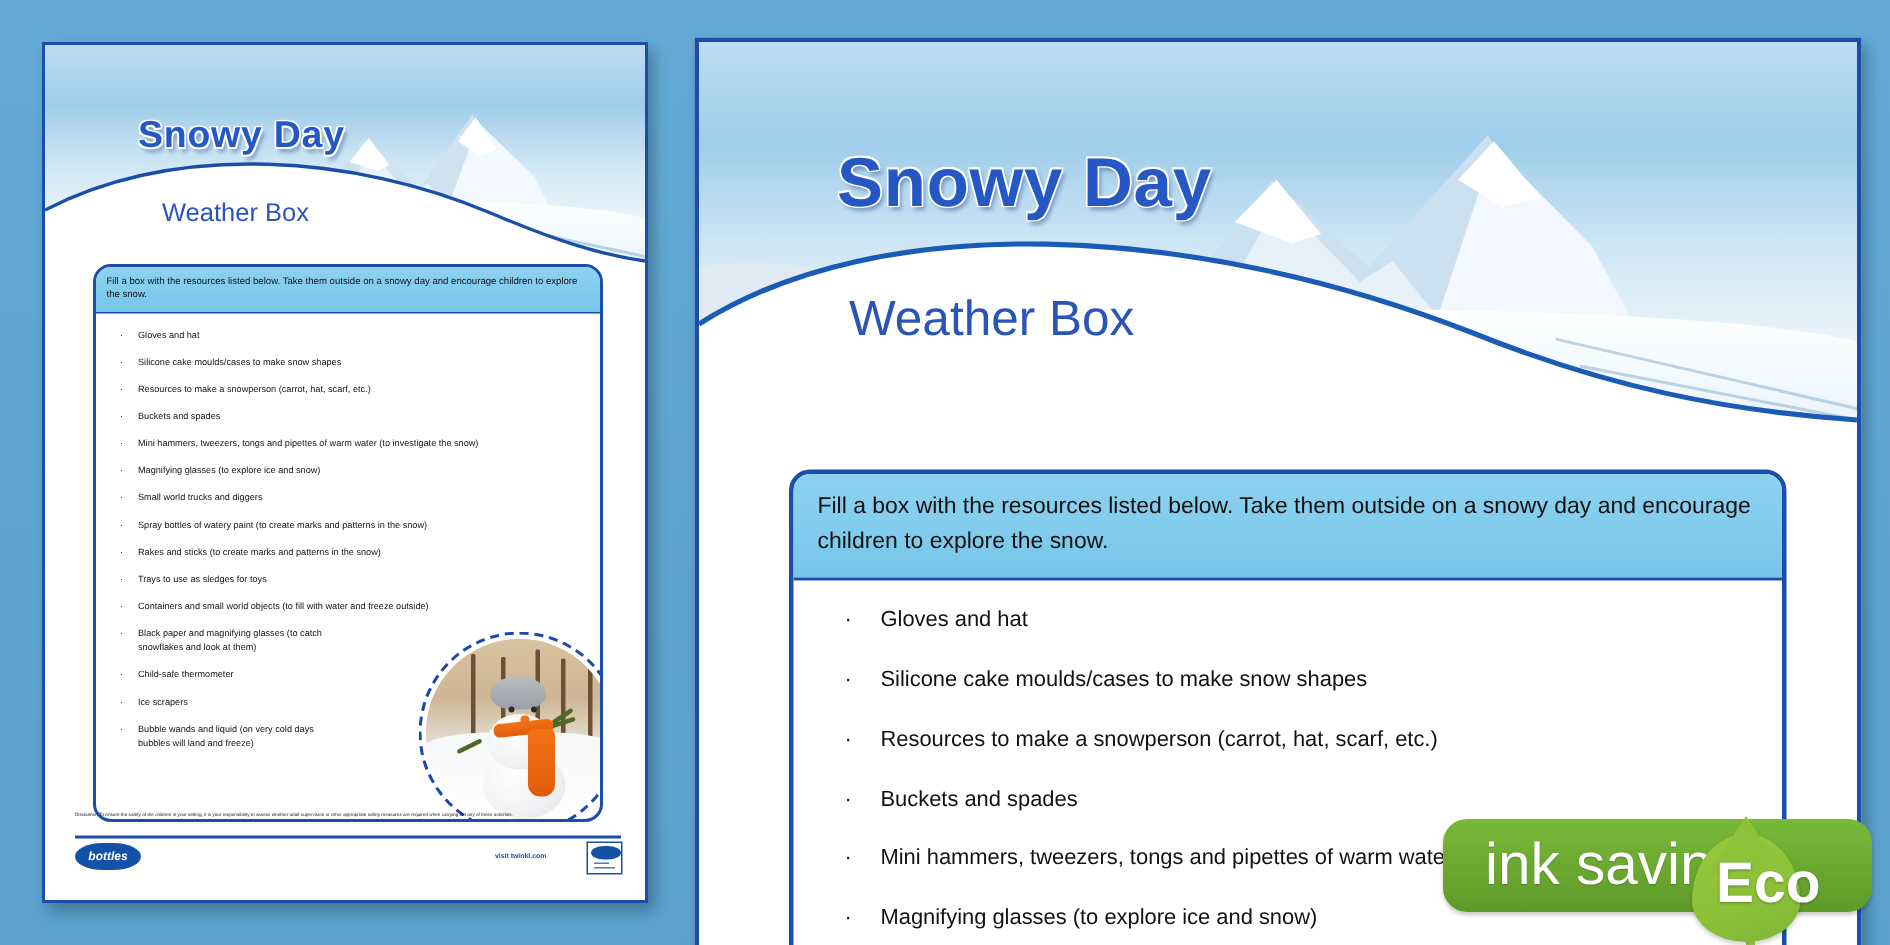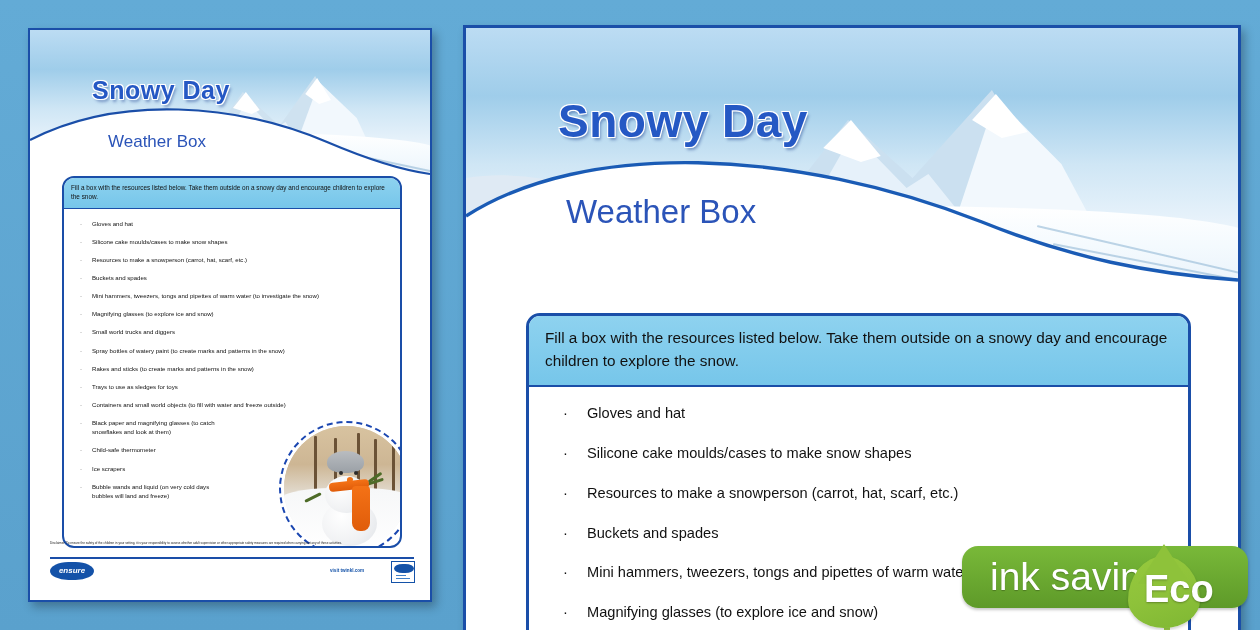--- a/index.html
+++ b/index.html
@@ -391,21 +391,21 @@
             <div class="sm-scarf" style="left:54%; top:48%; width:15%; height:36%; border-radius:4px 4px 8px 8px;"></div>
           </div>
         </div>
       </div>
     </div>
 
     <div class="disclaimer" style="left:20px; top:511px; width:364px; font-size:3.1px; line-height:1.7;">Disclaimer: To ensure the safety of the children in your setting, it is your responsibility to assess whether adult supervision or other appropriate safety measures are required when carrying out any of these activities.</div>
     <div class="foot-rule" style="left:20px; top:527px; width:364px; height:1.5px;"></div>
 
     <div class="twinkl-logo" style="left:20px; top:532px; width:44px; height:18px; font-size:8px; line-height:18px;">
-      <span style="position:relative;z-index:3;">ensure</span>
+      <span style="position:relative;z-index:3;">bottles</span>
     </div>
 
     <div class="visit" style="left:300px; top:538px; font-size:4.6px;">visit twinkl.com</div>
 
     <div class="badge" style="left:361px; top:531px; width:24px; height:22px;">
       <div class="badge-cloud" style="left:2px; top:2px; width:20px; height:9px;"></div>
       <div class="badge-line" style="left:4px; top:13px; width:10px; height:1px;"></div>
       <div class="badge-line" style="left:4px; top:16px; width:14px; height:1px;"></div>
     </div>
   </div>

